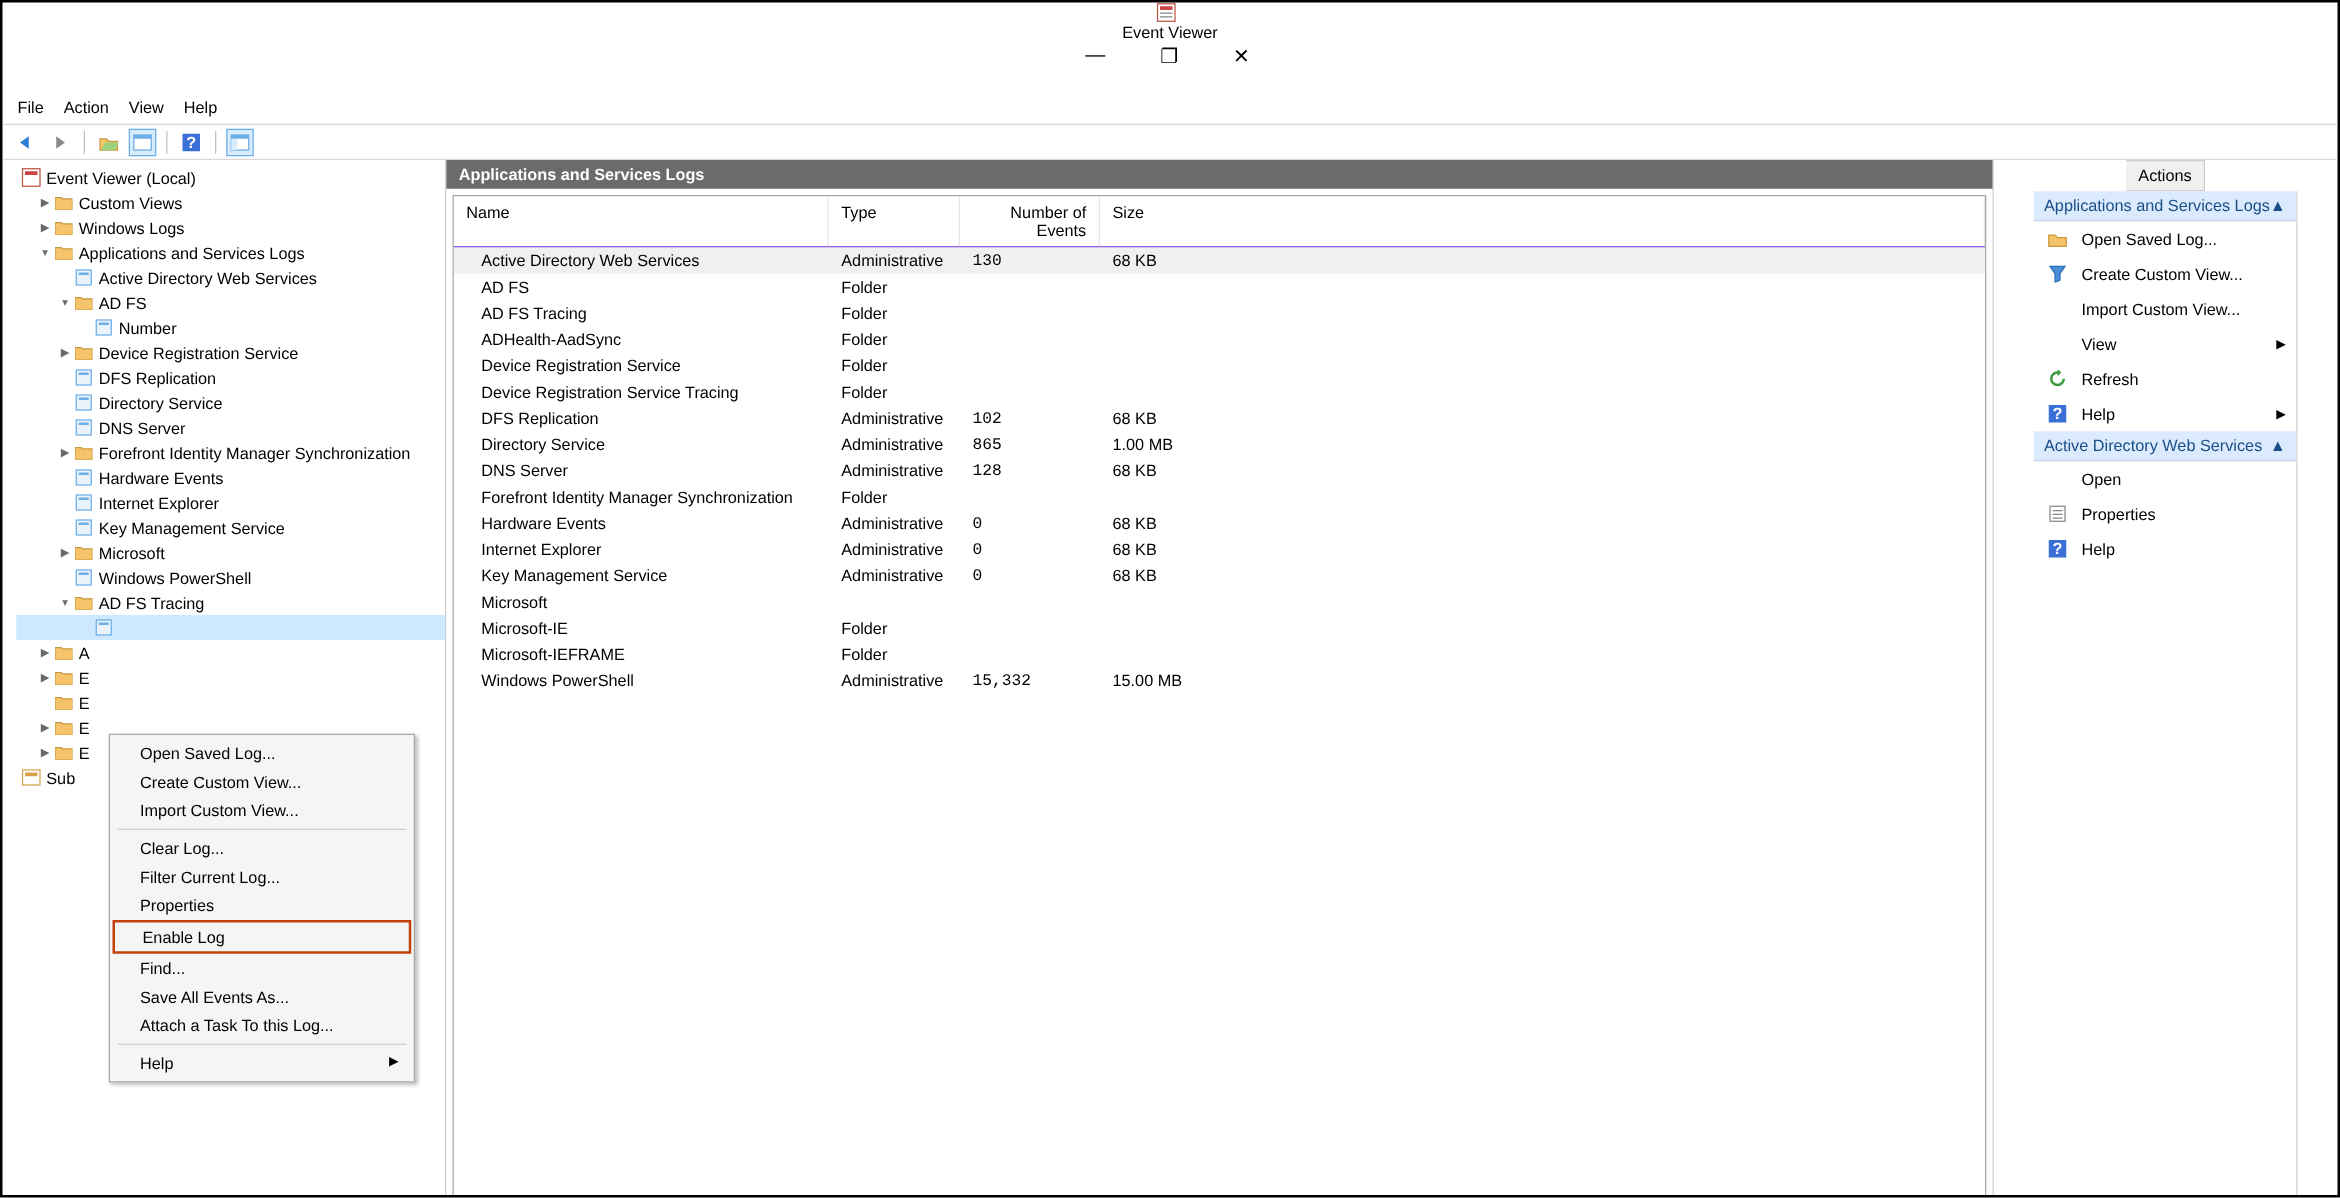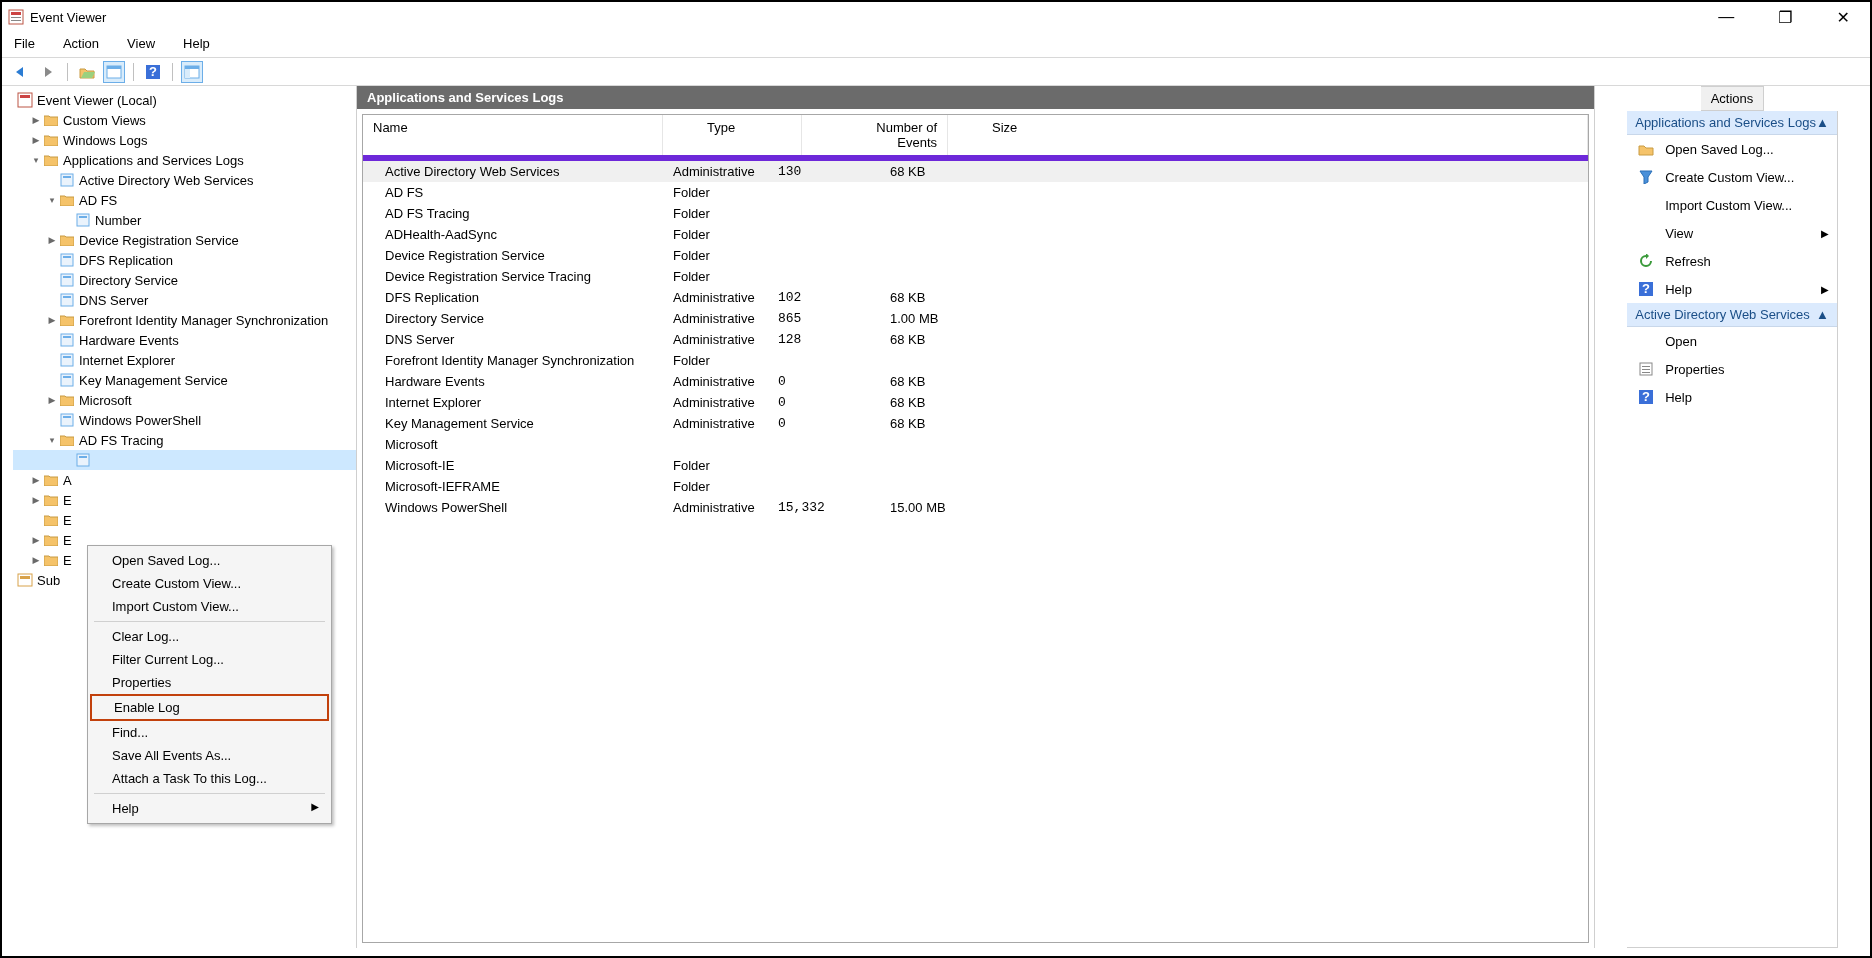--- a/index.html
+++ b/index.html
@@ -1,37 +1,37 @@
 <!DOCTYPE html>
 <html><head>
 <meta charset="utf-8">
 <style>
 * { box-sizing: border-box; margin: 0; padding: 0; font-family: "Segoe UI", Tahoma, sans-serif; font-size: 13px; }
 body { background: #fff; width: 1872px; height: 958px; border: 2px solid #000; position: relative; overflow: hidden; }
-.titlebar { display: flex; align-items: center; height: 30px; padding: 0 6px; }
+.titlebar { display: flex; align-items: center; height: 30px; padding: 0 6px; flex-direction: column; }
 .titlebar .icon { width: 16px; height: 16px; margin-right: 6px; display:flex; align-items:center; justify-content:center; }
 .titlebar .title { flex: 1; }
 .winbtns { display: flex; gap: 24px; align-items: center; margin-right: 4px; }
 .winbtns span { font-size: 16px; font-family: inherit; cursor: default; padding: 2px 10px; }
-.menubar { display: flex; gap: 28px; padding: 4px 12px 6px 12px; border-bottom: 1px solid #d8d8d8; }
+.menubar { display: flex; gap: 16px; padding: 4px 12px 6px 12px; border-bottom: 1px solid #d8d8d8; margin-top: 42px; }
 .menubar span { cursor: default; }
 .toolbar { display: flex; align-items: center; gap: 5px; padding: 3px 8px; border-bottom: 1px solid #d8d8d8; height: 28px; }
 .toolbar .sep { width: 1px; height: 18px; background: #c0c0c0; margin: 0 3px; }
 .toolbar .tbtn { width: 22px; height: 22px; display:flex; align-items:center; justify-content:center; border:1px solid transparent;}
 .toolbar .tbtn.hl { border:1px solid #6caee8; background:#d9ecfb; }
 .content { display: flex; height: calc(100% - 92px); }
 .tree { width: 355px; border-right: 1px solid #cfcfcf; padding: 4px 0; overflow: hidden; position: relative; }
 .tree-row { display: flex; align-items: center; height: 20px; padding-right: 6px; white-space: nowrap; margin-left: 11px; }
 .tree-row .twisty { width: 14px; text-align:center; color:#6a6a6a; font-size:9px; }
 .tree-row .icon { width: 16px; height: 16px; margin-right: 4px; display:flex; align-items:center; justify-content:center; }
 .tree-row.selected { background: #cde8ff; }
 .mid { flex: 1; border-right: 1px solid #cfcfcf; display:flex; flex-direction:column; }
 .mid-header { background: #6b6b6b; color:#fff; font-weight:600; padding:4px 10px; }
 .mid-inner { margin:5px; border:1px solid #a7a7a7; flex:1; overflow:hidden; }
-.grid-head { display:flex; border-bottom:6px solid #6d28d9;gap:34px; }
+.grid-head { display:flex; border-bottom:1px solid #6d28d9; }
 .grid-head div { padding:5px 10px; border-right:1px solid #e6e6e6; }
 .grid-col-name { width:300px; }
 .grid-col-type { width:105px; }
 .grid-col-num { width:112px;text-align:right; }
 .grid-col-size { flex:1; }
 .grid-row { display:flex; height:21px; align-items:center; padding-left:22px; }
 .grid-row.sel { background:#f0f0f0; }
 .grid-row div:nth-child(1){ width:288px; }
 .grid-row div:nth-child(2){ width:105px; }
 .grid-row div:nth-child(3){ width:112px;font-family:Liberation Mono, monospace; }

